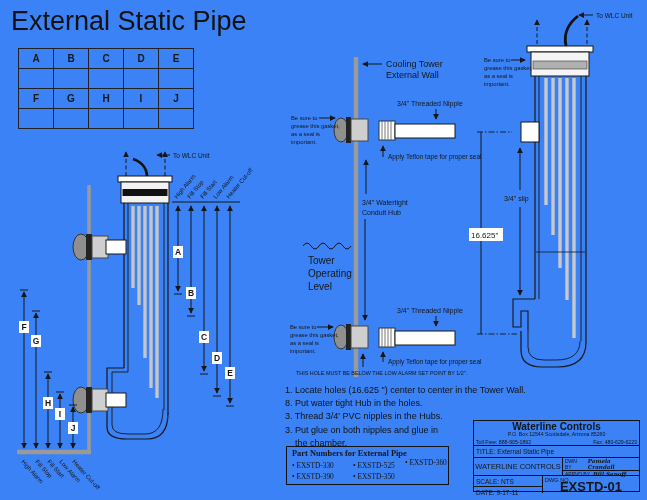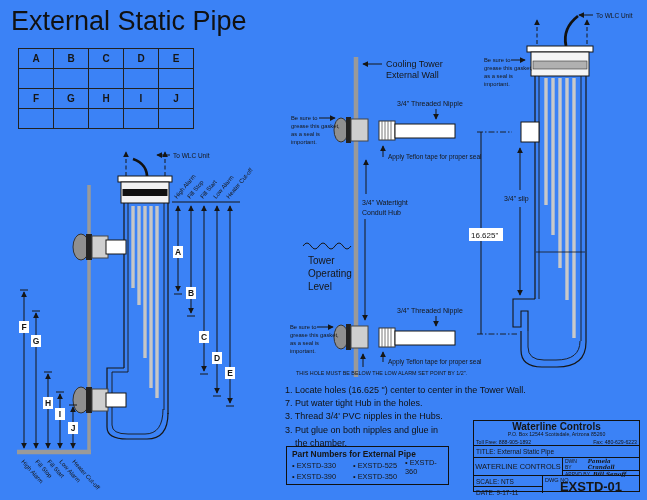--- a/index.html
+++ b/index.html
@@ -15,21 +15,21 @@
   svg.art{position:absolute;left:0;top:0;}
   svg text{font-family:"Liberation Sans",sans-serif;fill:#161616;}
   .t52{font-size:5.4px;} .t58{font-size:5.8px;} .t65{font-size:6.5px;}
   .t7{font-size:7px;} .t8{font-size:8px;} .t9{font-size:9px;} .t10{font-size:10px;}
   .dl{font-size:8.5px;font-weight:700;text-anchor:middle;}
   .rot{font-size:6px;}
   
   .instr{left:285px;top:384px;width:200px;font-size:9px;line-height:13.2px;color:#111;}
   .instr div{white-space:pre;}
   
-  .pbox{left:286px;top:446px;width:161px;height:37px;border:1.6px solid #111;}
+  .pbox{left:286px;top:446px;width:161px;height:37px;border:1.6px solid #111;font-family:Liberation Serif, serif;}
   .pbox .ttl{position:absolute;left:5px;top:2px;font-size:8.4px;font-weight:700;}
   .pbox .it{position:absolute;font-size:7.4px;}
   
   .tb{left:473px;top:420px;width:165px;height:70px;border:1.5px solid #111;font-size:6px;}
   .tb .hdr{height:24px;border-bottom:1px solid #111;position:relative;}
   .tb .co{text-align:center;font-size:10px;font-weight:700;line-height:11px;}
   .tb .addr{text-align:center;font-size:5.2px;line-height:5px;}
   .tb .phones{display:flex;justify-content:space-between;padding:2px 2px 0 2px;font-size:5.2px;}
   .tb .trow{height:11px;line-height:11px;border-bottom:1px solid #111;padding-left:2px;font-size:6.5px;}
   .tb .mid{height:17px;display:flex;border-bottom:1px solid #111;}
@@ -312,21 +312,21 @@
       <line x1="477" y1="132" x2="512" y2="132" stroke="#161616" stroke-width="0.9" stroke-dasharray="6 2 1.5 2"></line>
       <line x1="477" y1="334" x2="517" y2="334" stroke="#161616" stroke-width="0.9" stroke-dasharray="6 2 1.5 2"></line>
       <line x1="481" y1="132" x2="481" y2="334" stroke="#161616" stroke-width="1"></line>
       <rect x="469" y="228" width="34" height="13" fill="#fff"></rect>
       <text x="471" y="238" class="t8">16.625"</text>
     </g>
   </svg>
 
   <div class="abs instr">
     <div>1. Locate holes (16.625 ") center to center in the Tower Wall.</div>
-    <div>7. Put water tight Hub in the holes.</div>
+    <div>8. Put water tight Hub in the holes.</div>
     <div>3. Thread 3/4' PVC nipples in the Hubs.</div>
     <div>3. Put glue on both nipples and glue in</div>
     <div>    the chamber.</div>
   </div>
 
   <div class="abs pbox">
     <div class="ttl">Part Numbers for External Pipe</div>
     <span class="it" style="left:5px;top:14px;">• EXSTD-330</span>
     <span class="it" style="left:66px;top:14px;">• EXSTD-525</span>
     <span class="it" style="left:118px;top:11px;">• EXSTD-360</span>

